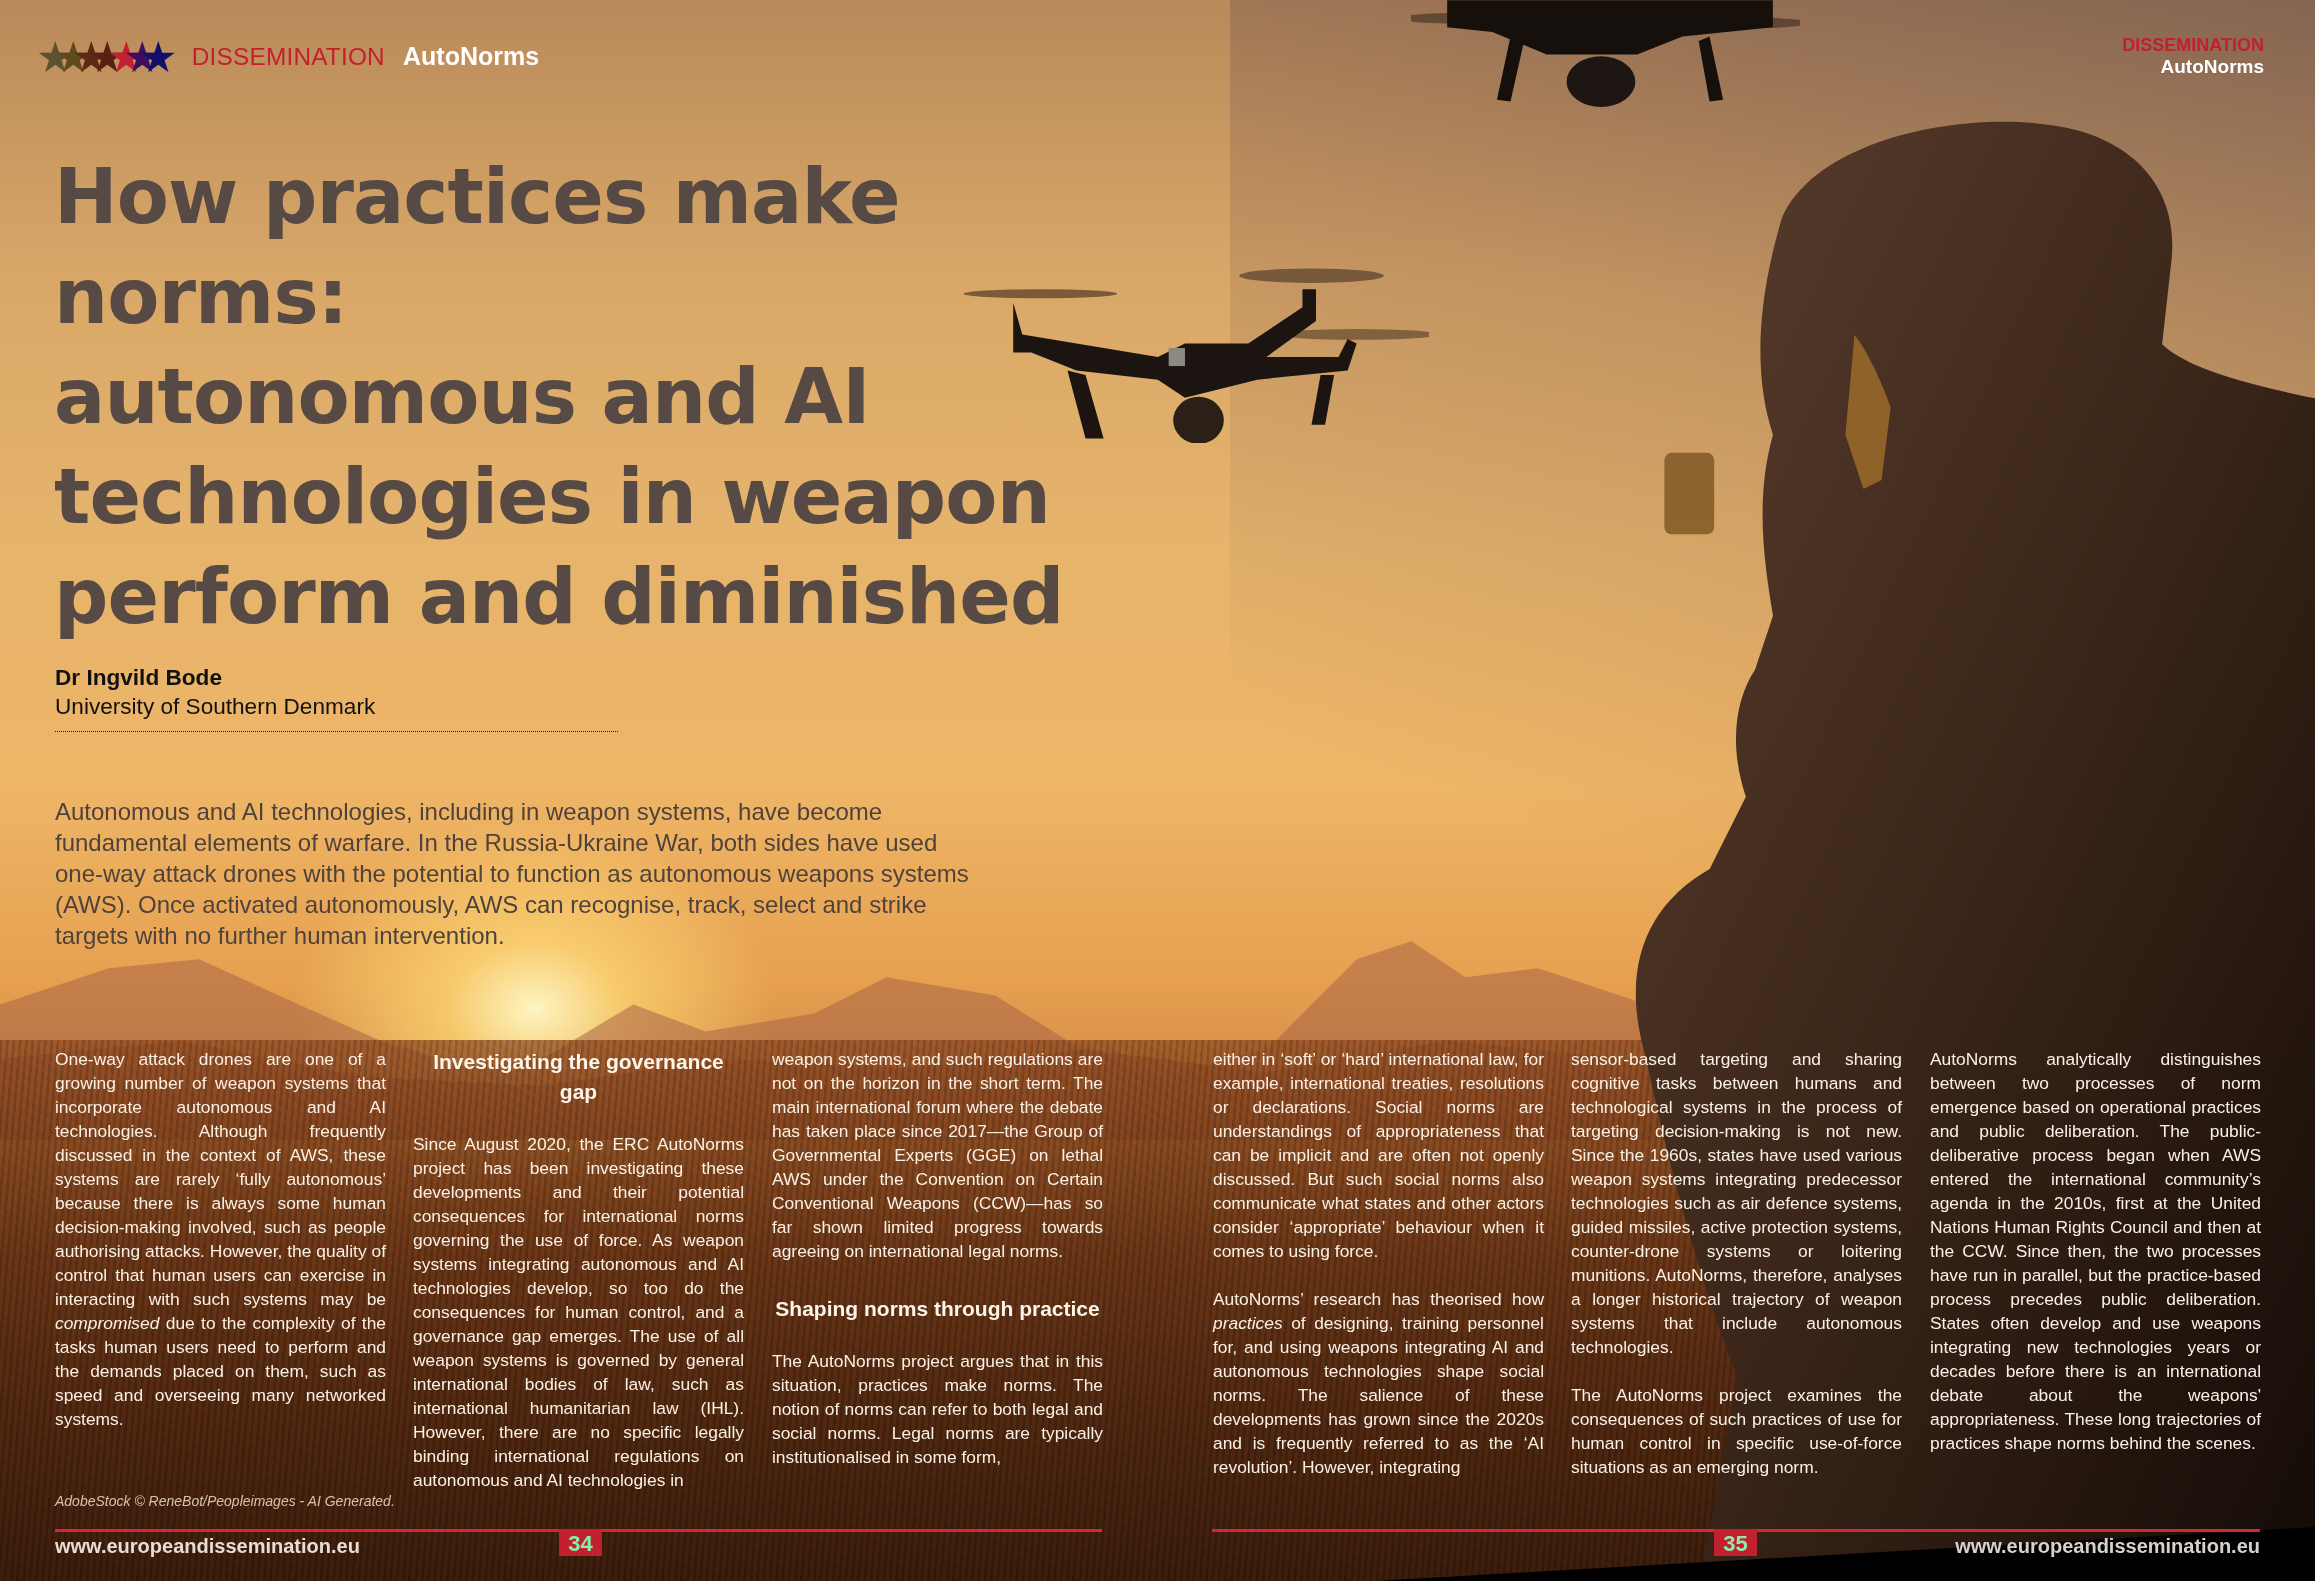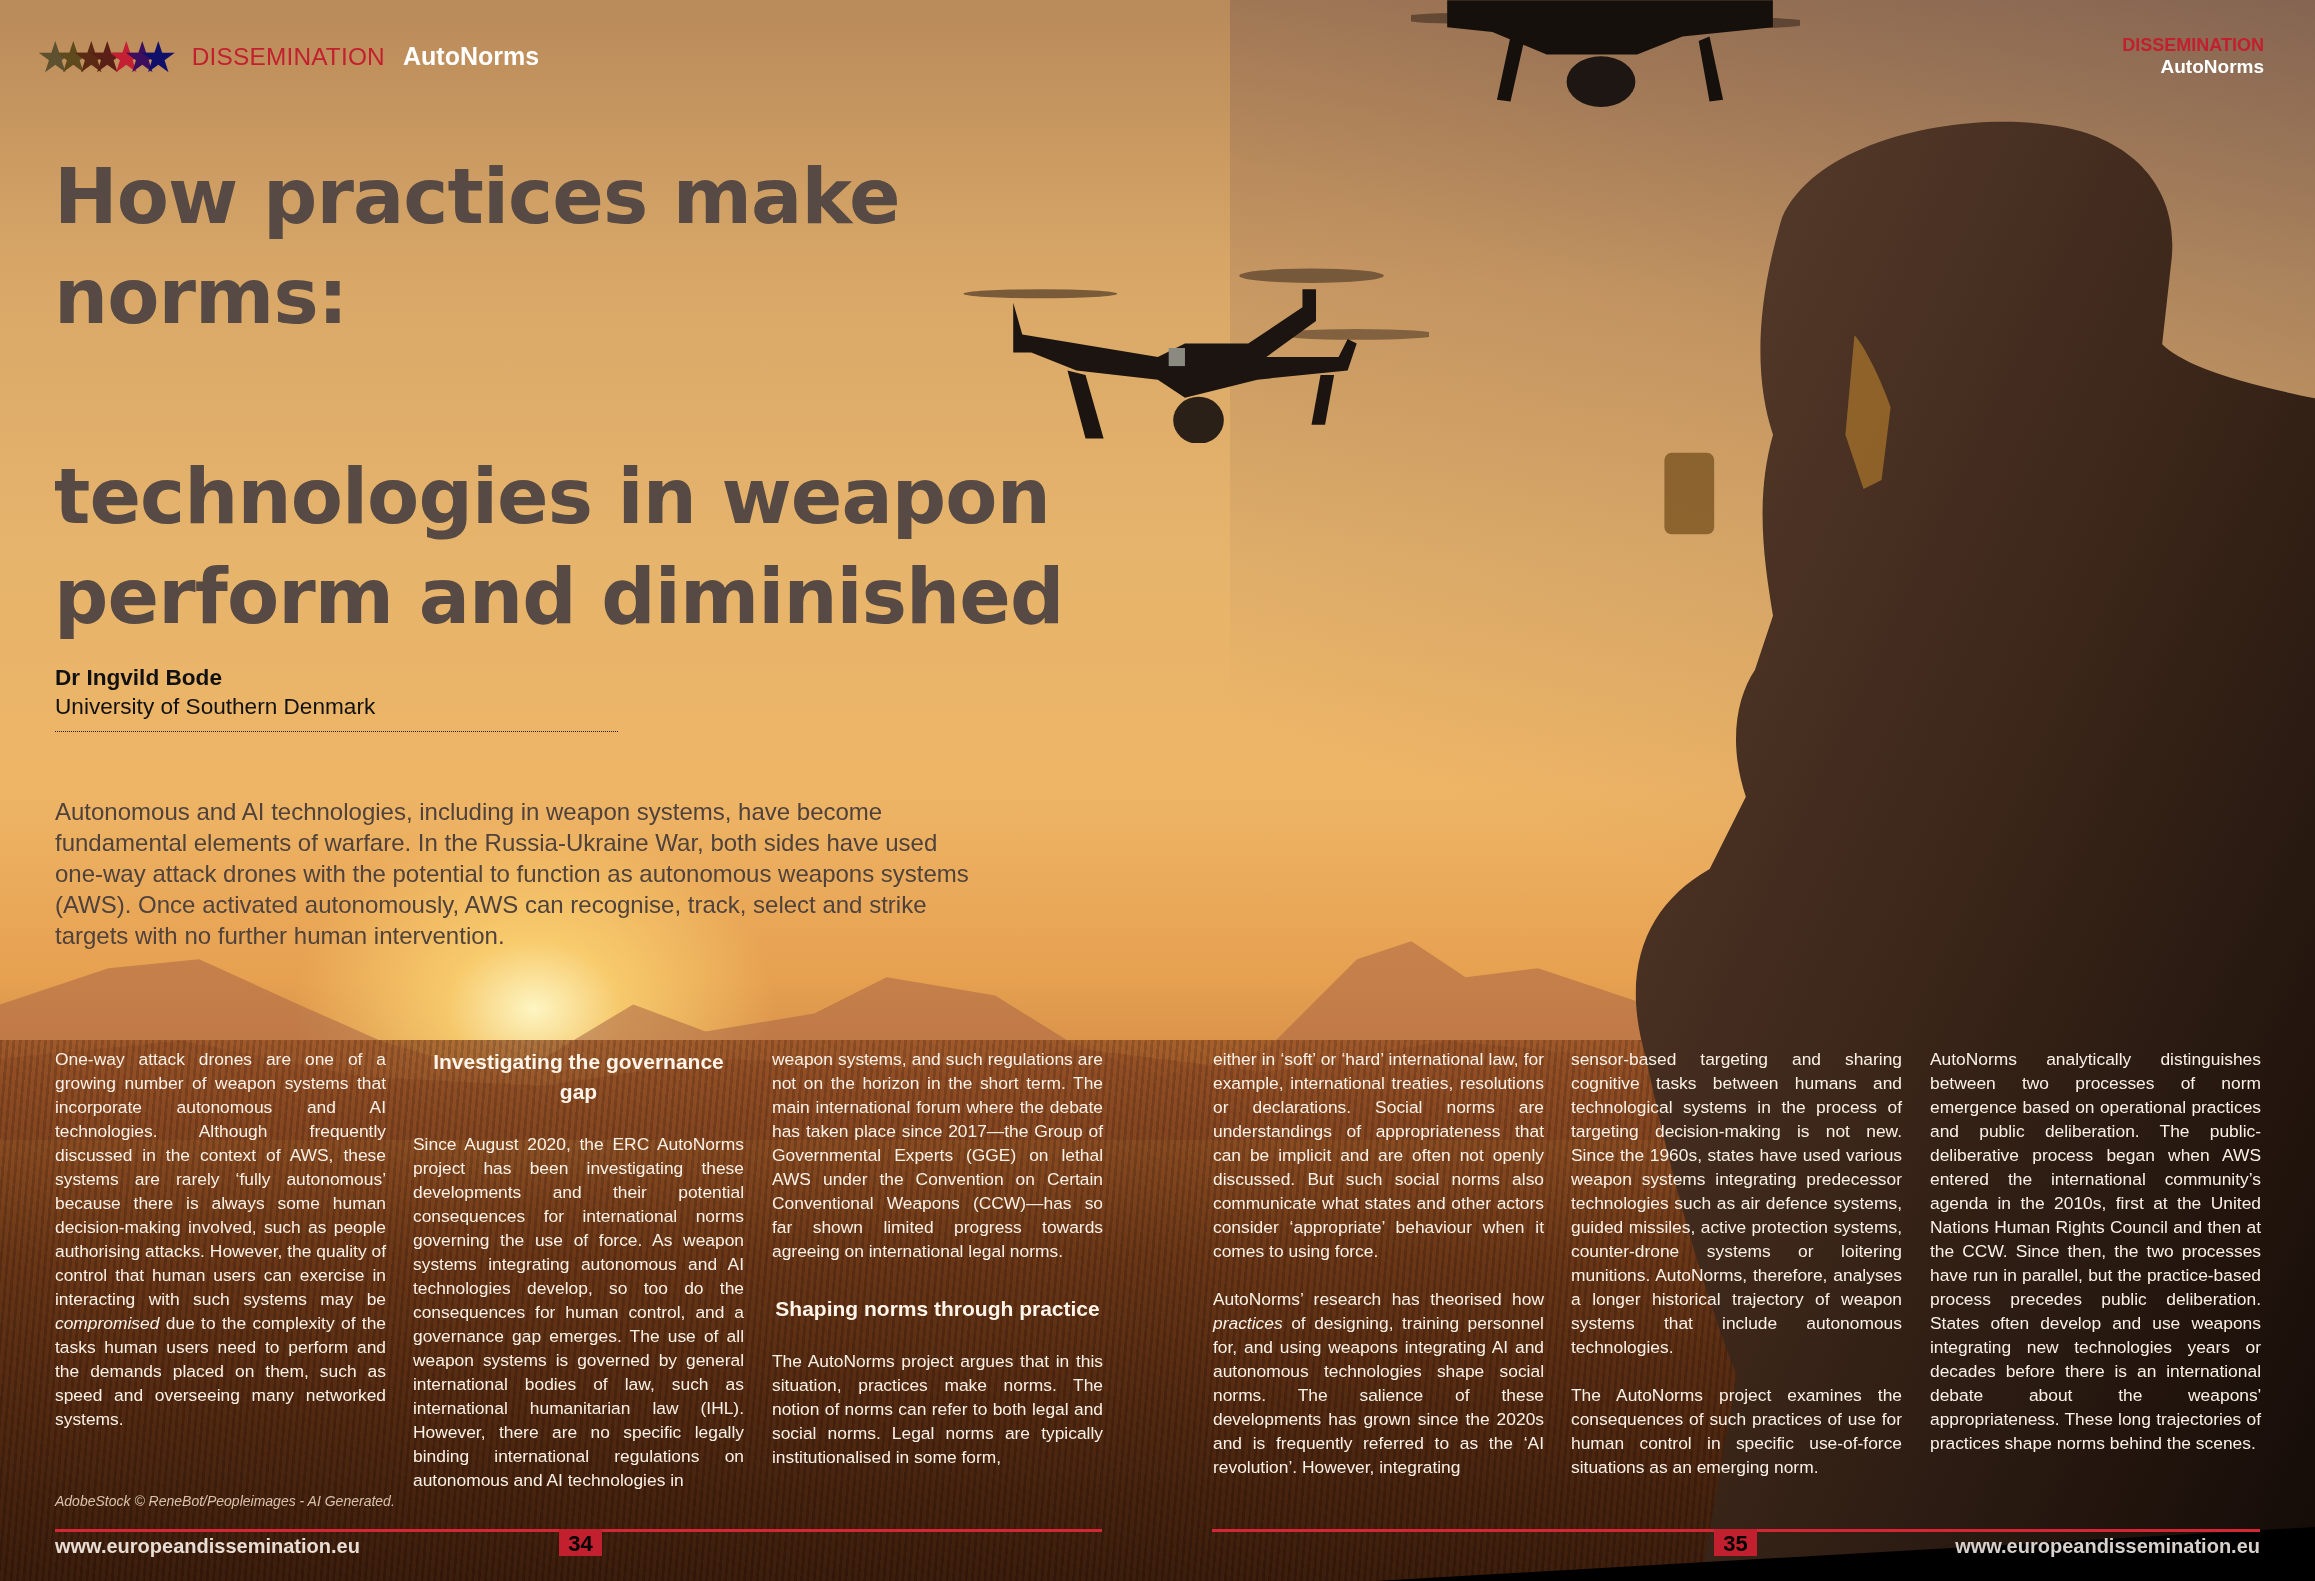--- a/index.html
+++ b/index.html
@@ -44,21 +44,21 @@
   .col { position:absolute; top:1047px; width:331px; color:#fbf1e6; font-size:17.4px; line-height:24px; text-align:justify; }
   .col p { margin:0 0 23.5px 0; }
   .col h2 { margin:0 0 25px 0; font-size:21px; line-height:30px; font-weight:bold; color:#fff5ea; text-align:center; }
   .c1 { left:55px; } .c2 { left:413px; } .c3 { left:772px; }
   .c4 { left:1213px; } .c5 { left:1571px; } .c6 { left:1930px; }
 
   .credit { position:absolute; left:55px; top:1493px; color:#d9c2ae; font-style:italic; font-size:14px; }
 
   .rule { position:absolute; top:1529px; height:2.7px; background:#d42635; }
   .rule-l { left:55px; width:1047px; } .rule-r { left:1212px; width:1048px; }
-  .pnum { position:absolute; top:1529px; width:43px; height:27px; background:#c3202f; color:#000000; font-size:22px; font-weight:bold; text-align:center; line-height:29px; }
+  .pnum { position:absolute; top:1529px; width:43px; height:27px; background:#c3202f; color:#86efac; font-size:22px; font-weight:bold; text-align:center; line-height:29px; }
   .pnum-l { left:559px; } .pnum-r { left:1714px; }
   .url { position:absolute; top:1535px; color:#e8ddd4; font-size:20px; font-weight:bold; }
   .url-l { left:55px; } .url-r { right:56px; color:#d8d0cb; }
 </style>
 </head>
 <body>
 
 <div class="bg">
   <div class="sky-right"></div>
   <svg class="mountains" viewBox="0 0 2560 260" preserveAspectRatio="none">
@@ -117,21 +117,21 @@
   <span class="mh-auto">AutoNorms</span>
 </div>
 
 <div class="masthead-right">
   <div class="mhr-dissem">DISSEMINATION</div>
   <div class="mhr-auto">AutoNorms</div>
 </div>
 
 <h1 class="title">
   <span>How practices make norms:</span><br>
-  <br>
+  <span>autonomous and AI</span><br>
   <span>technologies in weapon</span><br>
   <span>perform and diminished</span><br>
 </h1>
 
 <div class="author">
   <div class="name">Dr Ingvild Bode</div>
   <div class="affil">University of Southern Denmark</div>
 </div>
 <div class="author-rule"></div>
 

